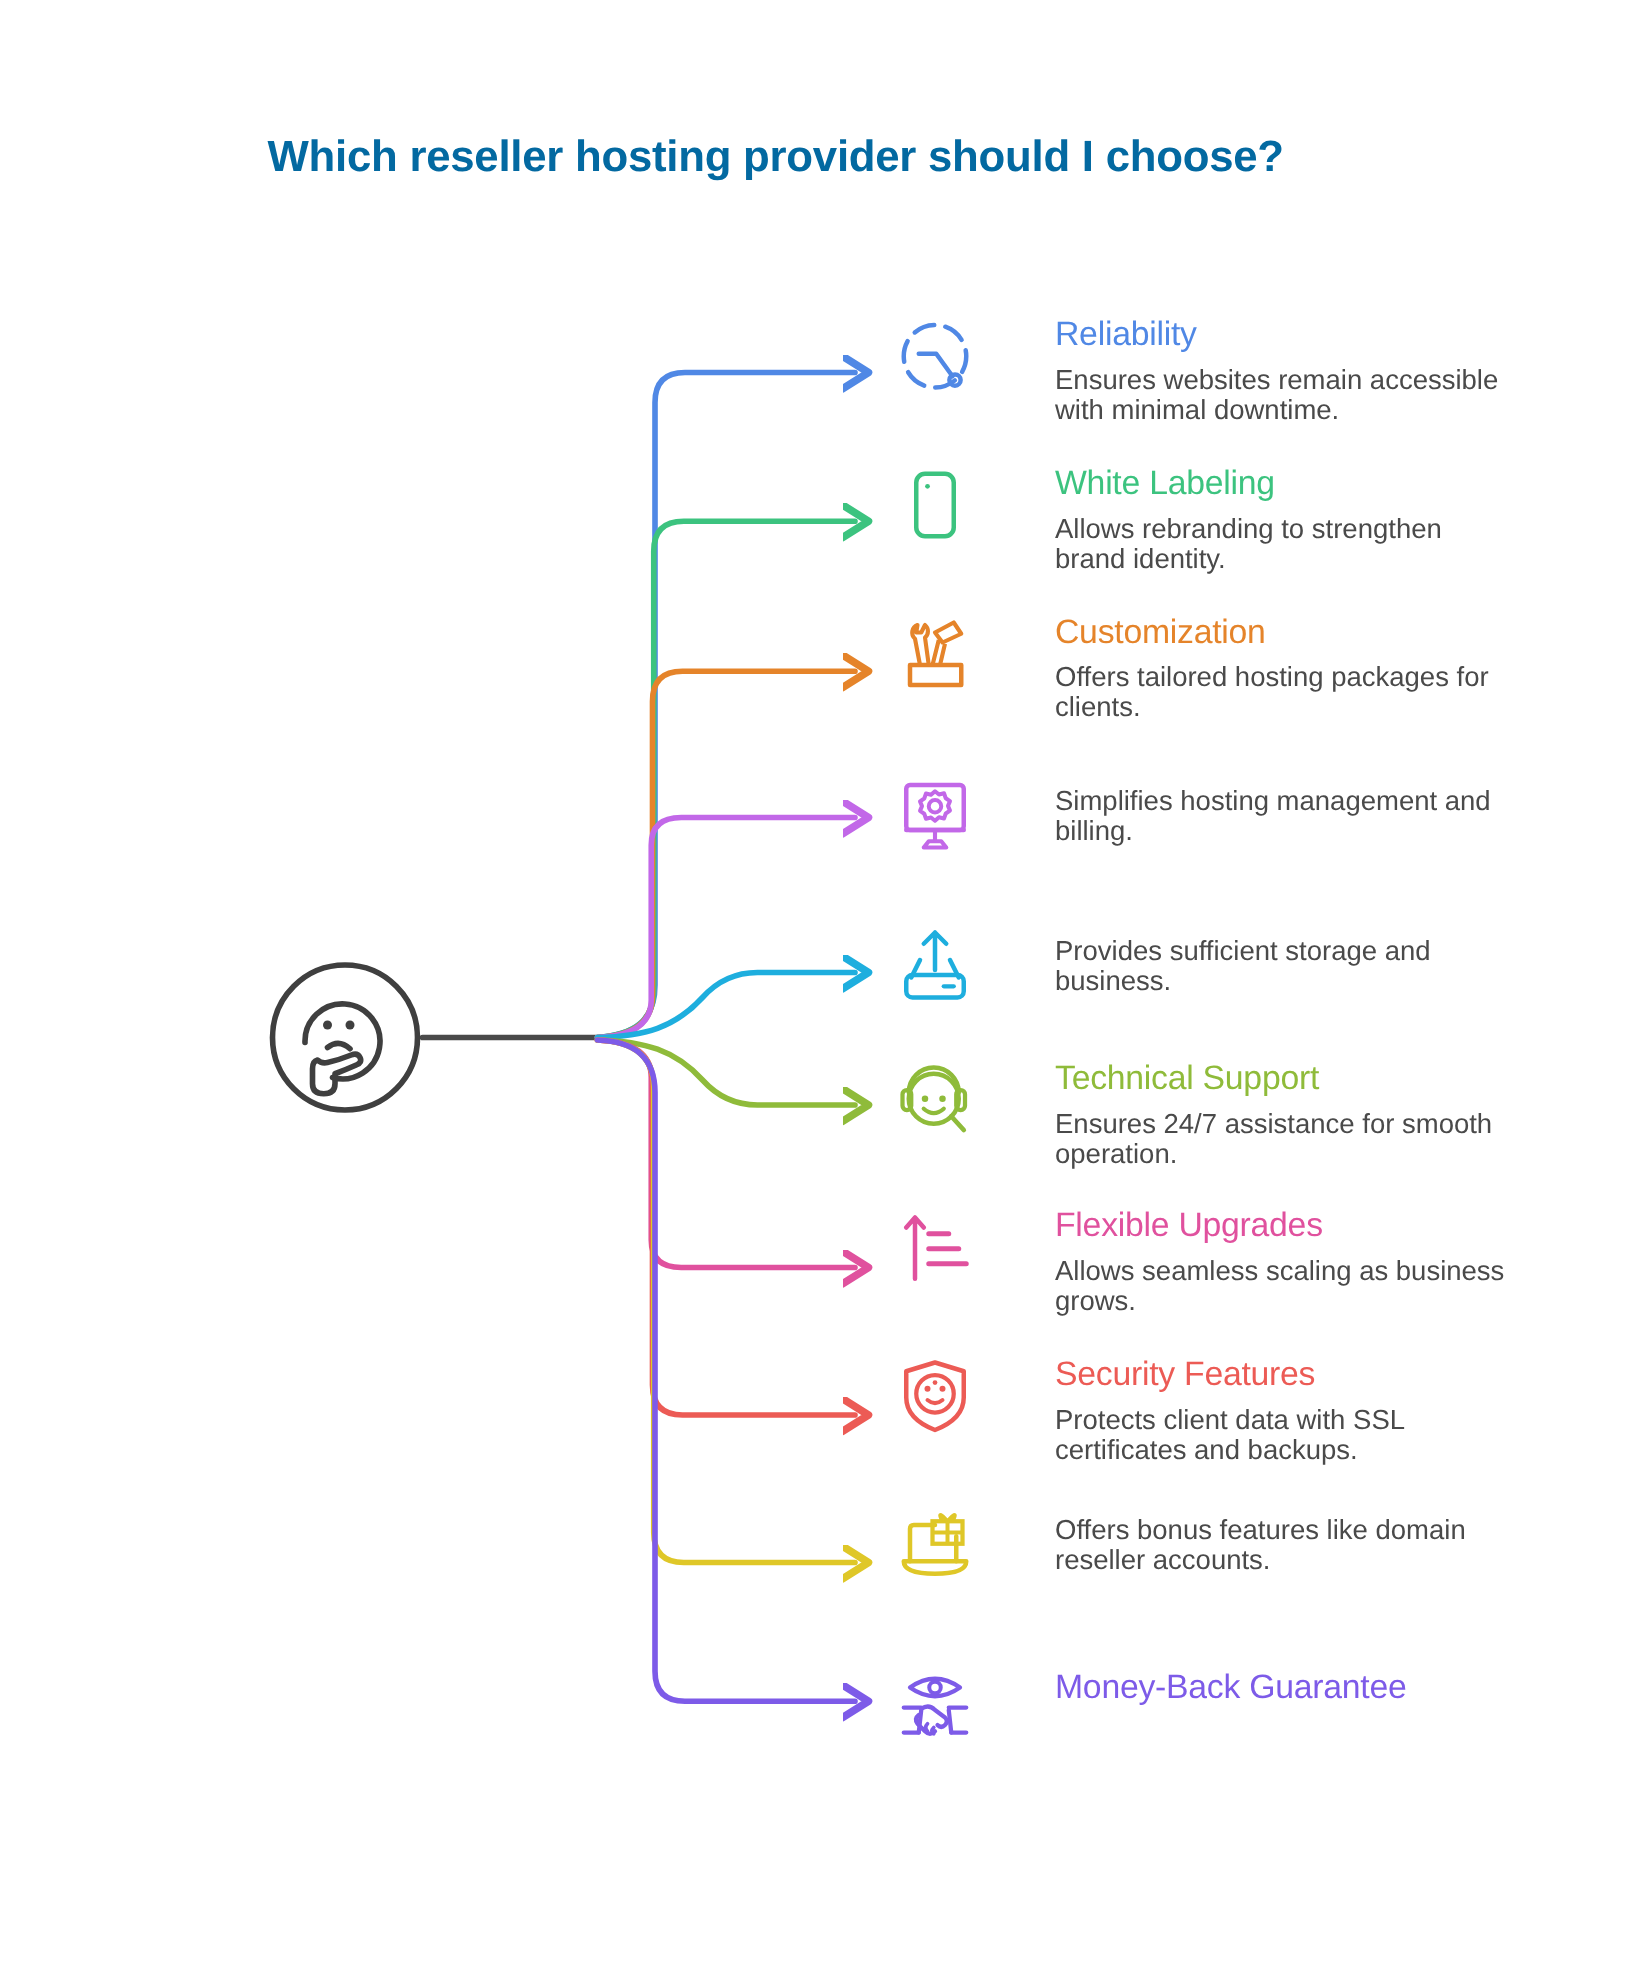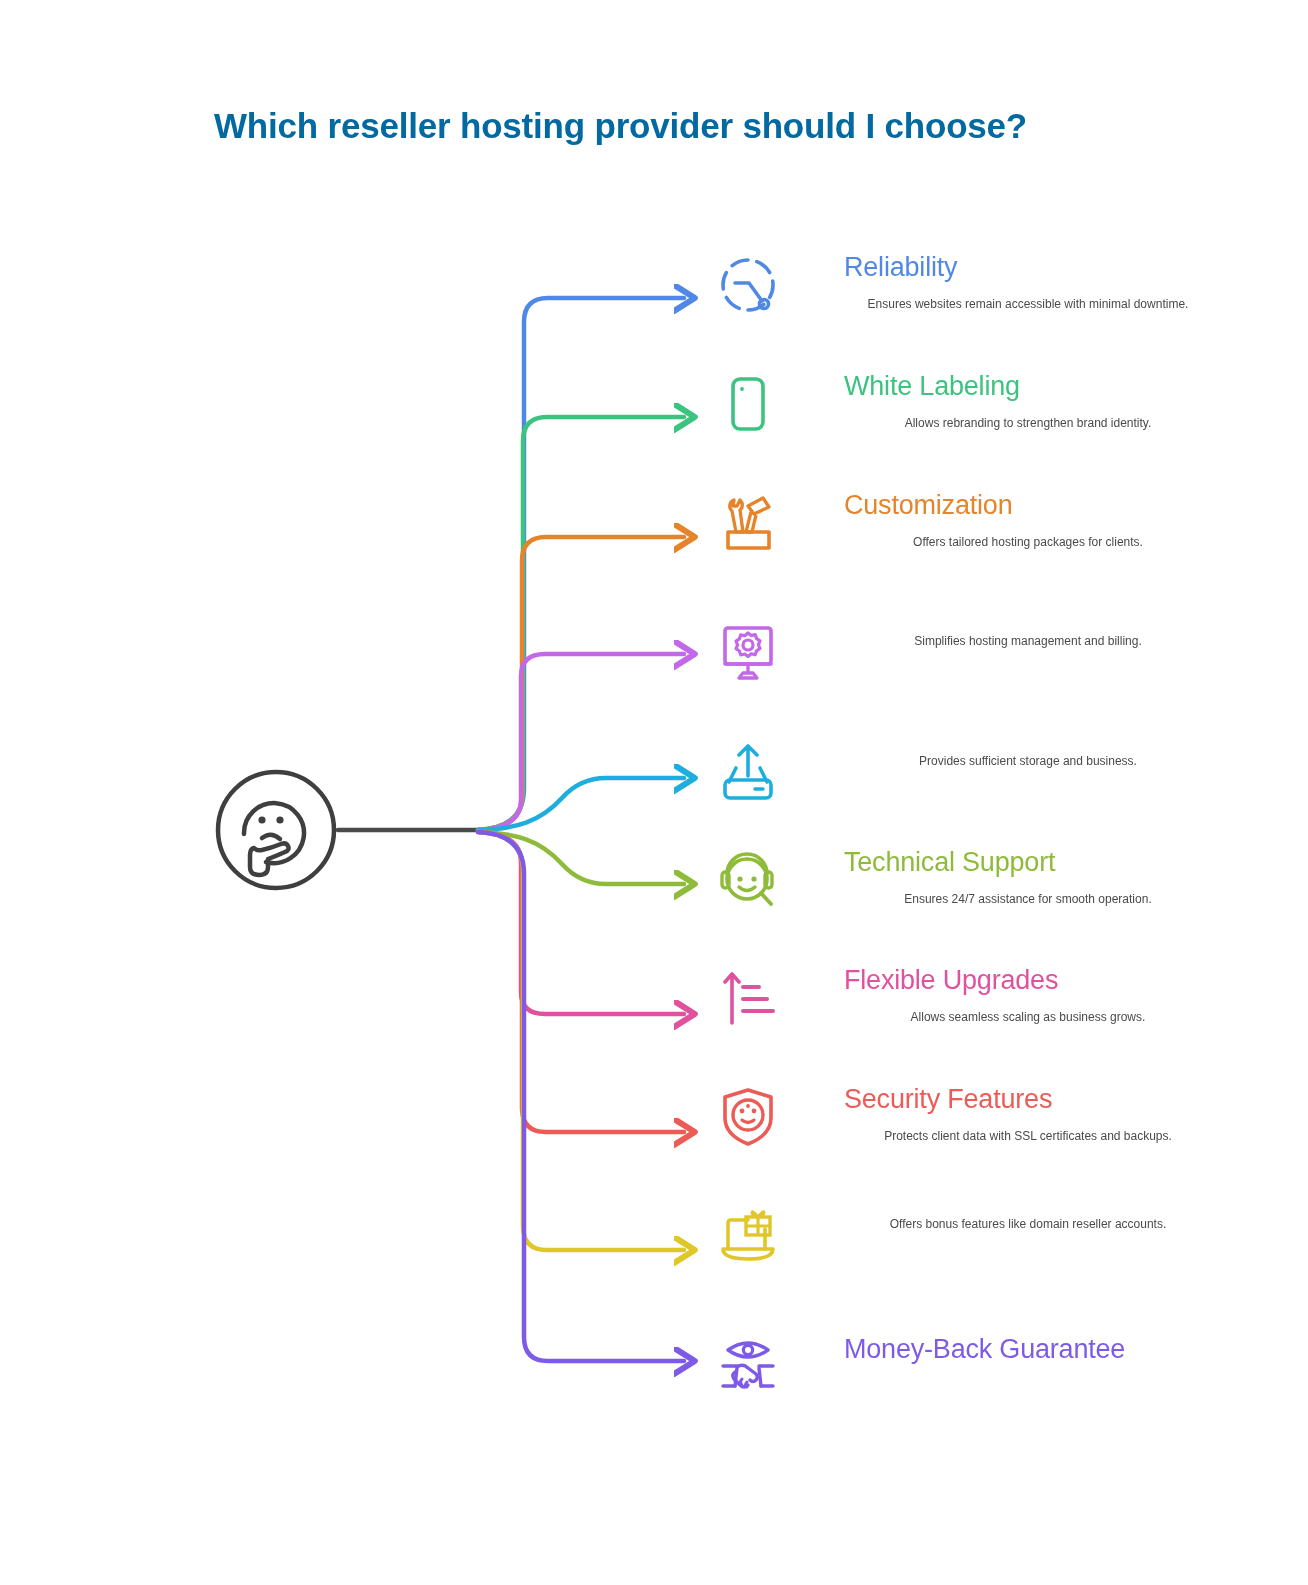--- a/index.html
+++ b/index.html
@@ -17,23 +17,22 @@
   .node{position:absolute;left:715px;width:470px;}
   .node-icon{
     position:absolute;left:0;top:0;width:66px;height:66px;
   }
   .node-body{position:absolute;left:107px;top:0;width:395px;margin-left:22px;}
   .node-title{
     font-size:27px;line-height:31px;font-weight:400;letter-spacing:-0.2px;
     white-space:nowrap;
   }
   .node-desc{
-    margin-top:9px;font-size:12px;line-height:24px;color:#4a4a4a;
+    margin-top:9px;font-size:22px;line-height:24px;color:#4a4a4a;
     max-width:368px;
-    text-align:center;
   }
   #center-node{position:absolute;left:214px;top:768px;width:124px;height:124px;}
 </style>
 </head>
 <body>
 
 <div id="page-title">Which reseller hosting provider should I choose?</div>
 
 <div id="diagram">
 

